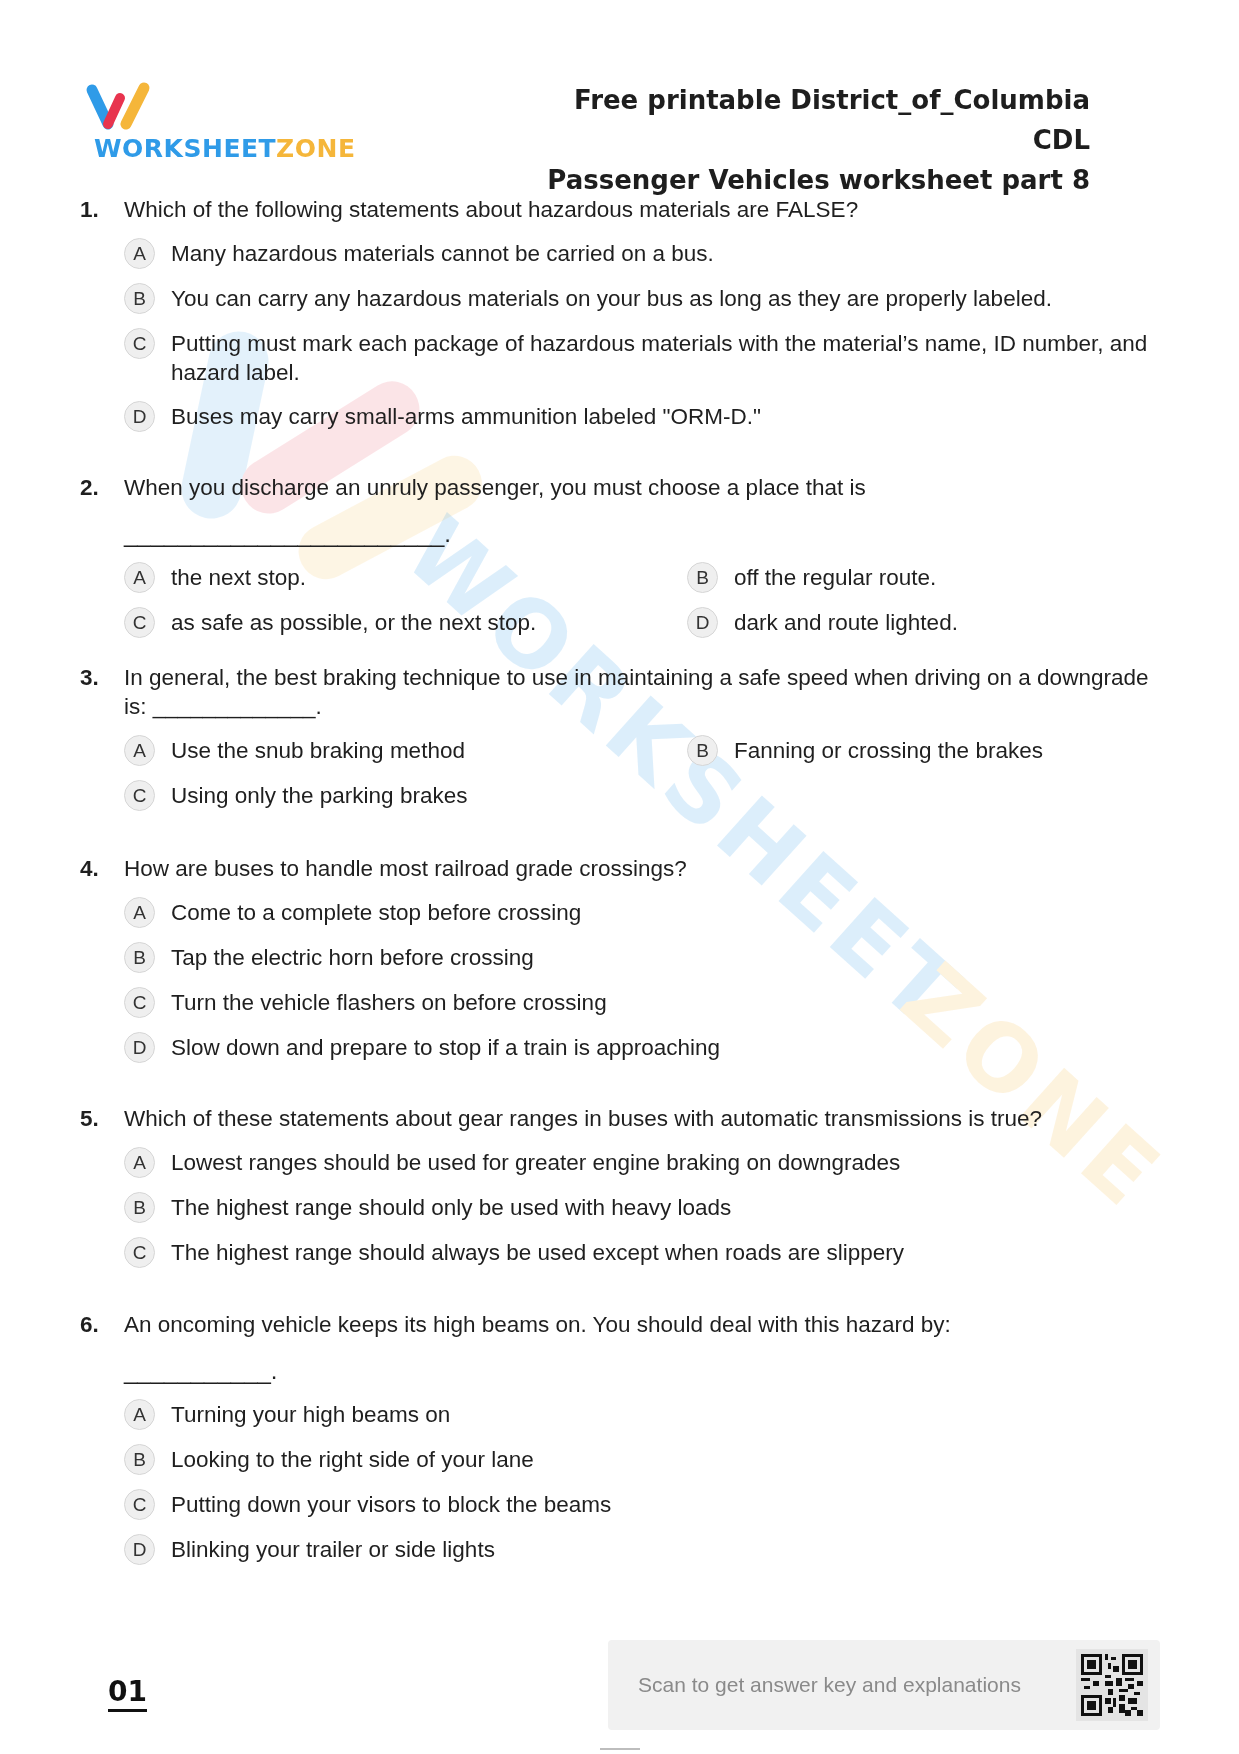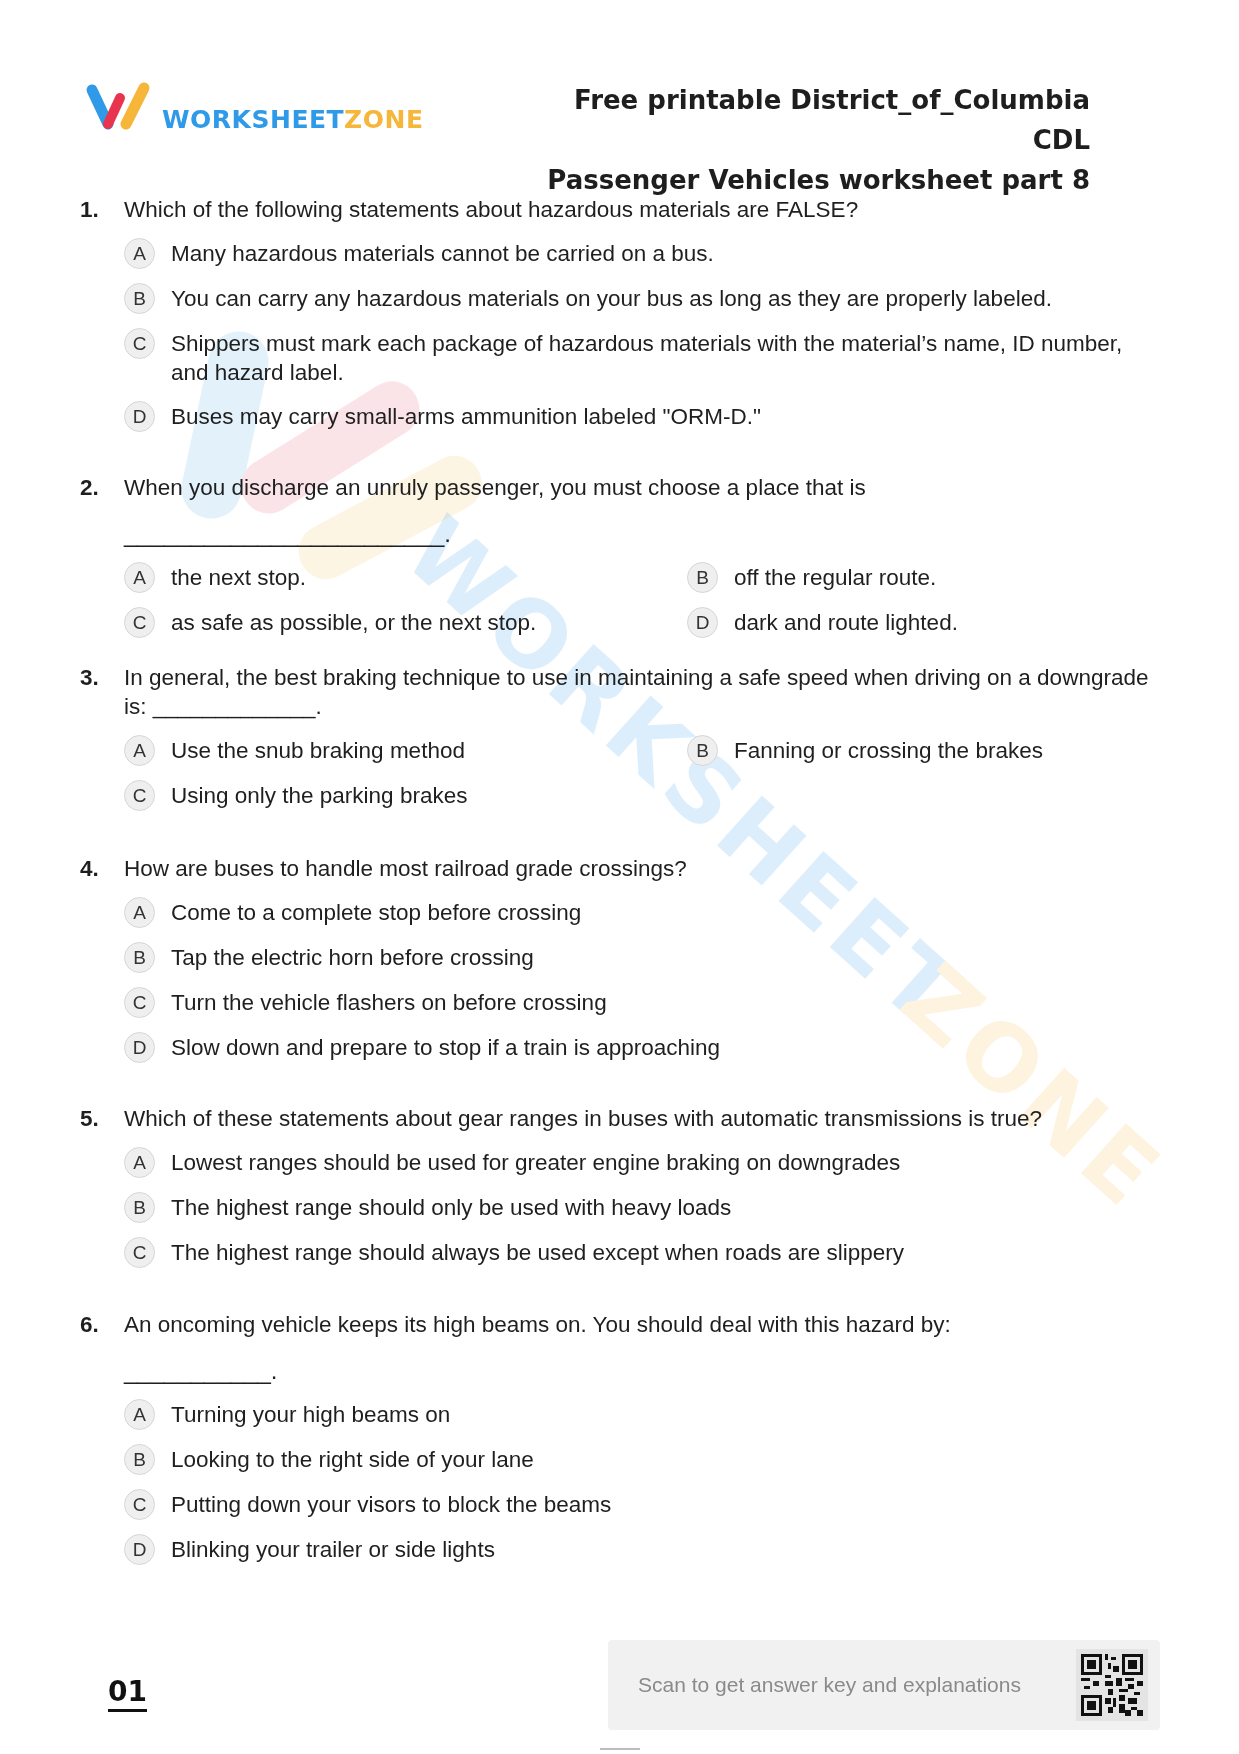--- a/index.html
+++ b/index.html
@@ -1,18 +1,18 @@
 <!DOCTYPE html>
 <html><head>
 <meta charset="utf-8">
 <style>
   html, body { margin:0; padding:0; background:#ffffff; }
   body { width:1239px; height:1754px; position:relative; overflow:hidden;
          font-family:"Liberation Sans", "DejaVu Sans", sans-serif; color:#1f1f1f; }
-  .logo { position:absolute; left:84px; top:80px; display:flex; align-items:flex-end; }
+  .logo { position:absolute; left:84px; top:80px; display:flex; align-items:flex-start;flex-direction:column; }
   .logo svg { width:68px; height:54px; }
   .logo-text { font-family:"DejaVu Sans", sans-serif; font-size:25px; font-weight:bold; letter-spacing:0.5px; margin-left:10px; }
   .logo-work { color:#2f9be8; }
   .logo-zone { color:#f5b63a; }
   .title { position:absolute; left:520px; top:80px; width:570px; text-align:right;
            font-family:"DejaVu Sans", sans-serif; font-weight:bold; font-size:26px; line-height:40px; color:#1e1e1e; }
   .watermark { position:absolute; left:0; top:0; width:1239px; height:1754px; pointer-events:none; z-index:0; }
   .content { position:absolute; left:80px; top:195px; width:1080px; z-index:1; }
   .q { position:absolute; left:0; width:1080px; }
   .q-head { display:flex; font-size:22.5px; line-height:29px; }
@@ -75,21 +75,21 @@
       <div class="opt">
           <span class="badge">A</span>
           <span class="opt-text">Many hazardous materials cannot be carried on a bus.</span>
         </div>
       <div class="opt">
           <span class="badge">B</span>
           <span class="opt-text">You can carry any hazardous materials on your bus as long as they are properly labeled.</span>
         </div>
       <div class="opt">
           <span class="badge">C</span>
-          <span class="opt-text">Shippers must mark each package of hazardous materials with the material’s name, ID number, and hazard label.</span>
+          <span class="opt-text">Putting must mark each package of hazardous materials with the material’s name, ID number, and hazard label.</span>
         </div>
       <div class="opt">
           <span class="badge">D</span>
           <span class="opt-text">Buses may carry small-arms ammunition labeled "ORM-D."</span>
         </div>
     </div>
   </div>
 
   <div class="q" style="top:278px;">
     <div class="q-head">

